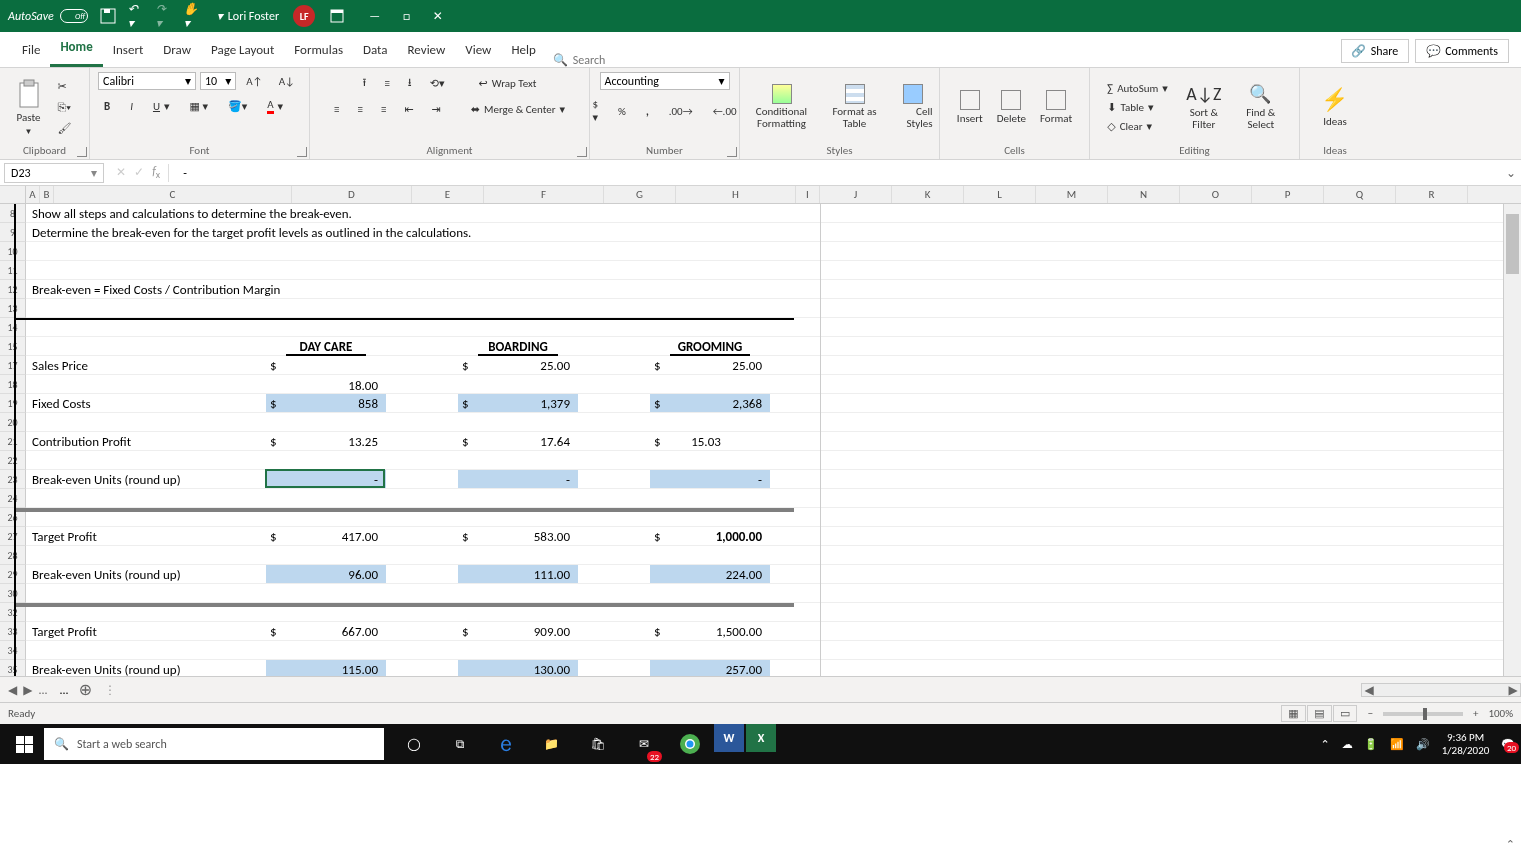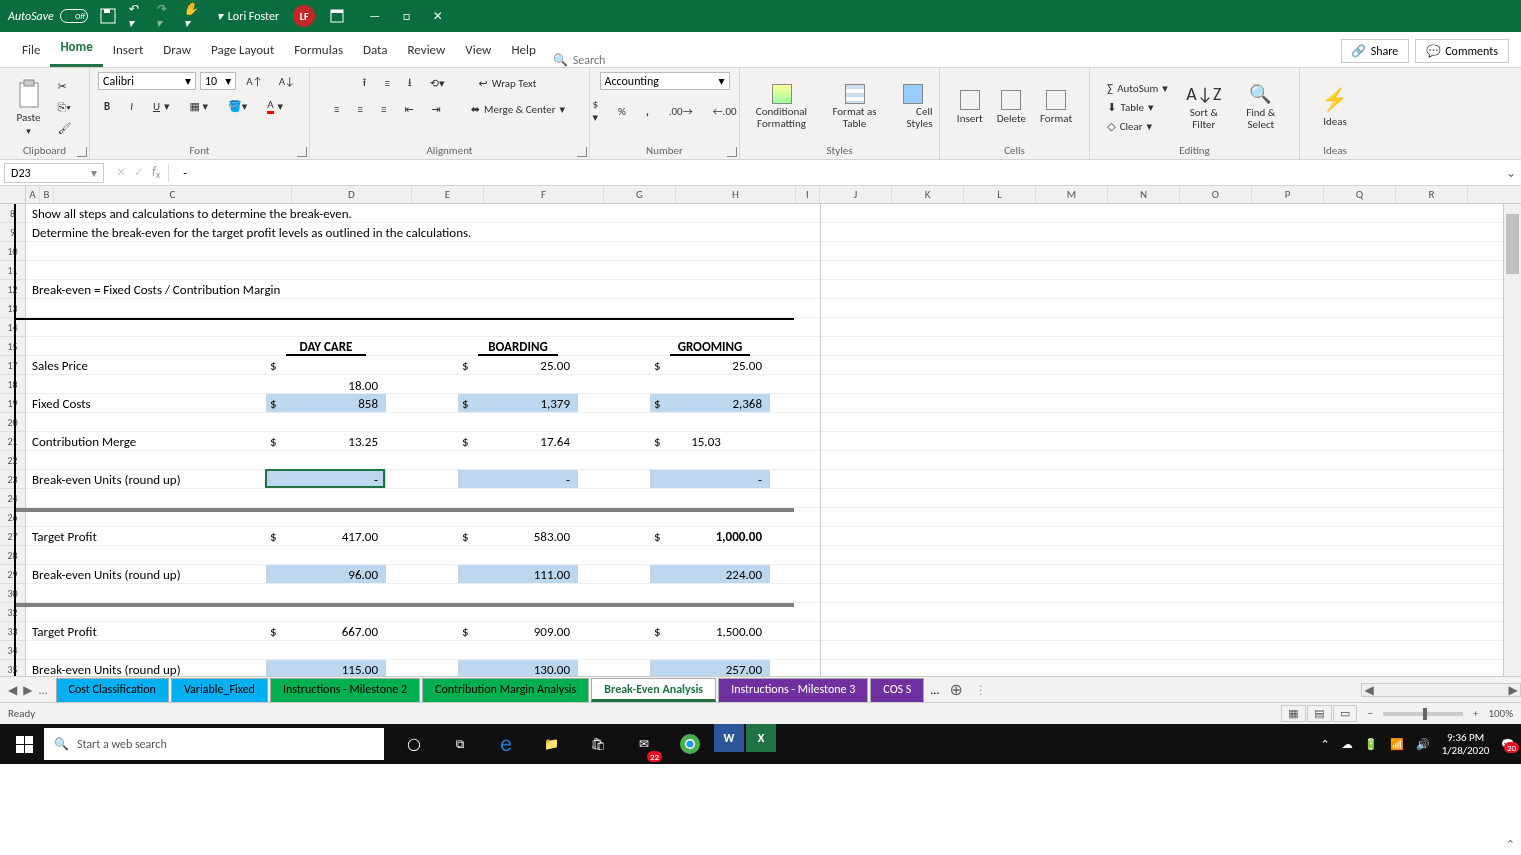--- a/index.html
+++ b/index.html
@@ -482,21 +482,21 @@
       <div class="cell-text" style="left: 458px; top: 154px; right: 903px; width: 112px; text-align: right;">25.00</div>
       <div class="cell-text" style="left: 654px; top: 154px;">$</div>
       <div class="cell-text" style="left: 650px; top: 154px; right: 711px; width: 112px; text-align: right;">25.00</div>
       <div class="cell-text" style="left: 32px; top: 192px;">Fixed Costs</div>
       <div class="cell-text" style="left: 270px; top: 192px;">$</div>
       <div class="cell-text" style="left: 266px; top: 192px; right: 1095px; width: 112px; text-align: right;">858</div>
       <div class="cell-text" style="left: 462px; top: 192px;">$</div>
       <div class="cell-text" style="left: 458px; top: 192px; right: 903px; width: 112px; text-align: right;">1,379</div>
       <div class="cell-text" style="left: 654px; top: 192px;">$</div>
       <div class="cell-text" style="left: 650px; top: 192px; right: 711px; width: 112px; text-align: right;">2,368</div>
-      <div class="cell-text" style="left: 32px; top: 230px;">Contribution Merge</div>
+      <div class="cell-text" style="left: 32px; top: 230px;">Contribution Profit</div>
       <div class="cell-text" style="left: 270px; top: 230px;">$</div>
       <div class="cell-text" style="left: 266px; top: 230px; right: 1095px; width: 112px; text-align: right;">13.25</div>
       <div class="cell-text" style="left: 462px; top: 230px;">$</div>
       <div class="cell-text" style="left: 458px; top: 230px; right: 903px; width: 112px; text-align: right;">17.64</div>
       <div class="cell-text" style="left: 654px; top: 230px;">$</div>
       <div class="cell-text" style="left: 650px; top: 230px; right: 711px; width: 112px; text-align: center;">15.03</div>
       <div class="cell-text" style="left: 32px; top: 268px;">Break-even Units (round up)</div>
       <div class="cell-text" style="left: 266px; top: 268px; right: 1095px; width: 112px; text-align: right;">-</div>
       <div class="cell-text" style="left: 458px; top: 268px; right: 903px; width: 112px; text-align: right;">-</div>
       <div class="cell-text" style="left: 650px; top: 268px; right: 711px; width: 112px; text-align: right;">-</div>
@@ -529,29 +529,20 @@
       <div class="thumb"></div>
     </div>
 </div>
 
 <div class="sheet-tabs">
   <div class="sheet-nav">
     <span>◀</span>
     <span>▶</span>
     <span>...</span>
   </div>
-  <div id="stabs" style="display:flex">
-      <div class="stab blue">Cost Classification</div>
-      <div class="stab blue">Variable_Fixed</div>
-      <div class="stab green">Instructions - Milestone 2</div>
-      <div class="stab green">Contribution Margin Analysis</div>
-      <div class="stab active">Break-Even Analysis</div>
-      <div class="stab purple">Instructions - Milestone 3</div>
-      <div class="stab purple">COS S</div>
-    </div>
   <span style="padding:0 4px">...</span>
   <span class="stab-add">⊕</span>
   <span style="padding:0 6px;color:#999">⋮</span>
   <div class="sheet-hscroll">
     <span class="arrow">◀</span>
     <div class="track">
         <div class="thumb"></div>
       </div>
     <span class="arrow">▶</span>
   </div>

